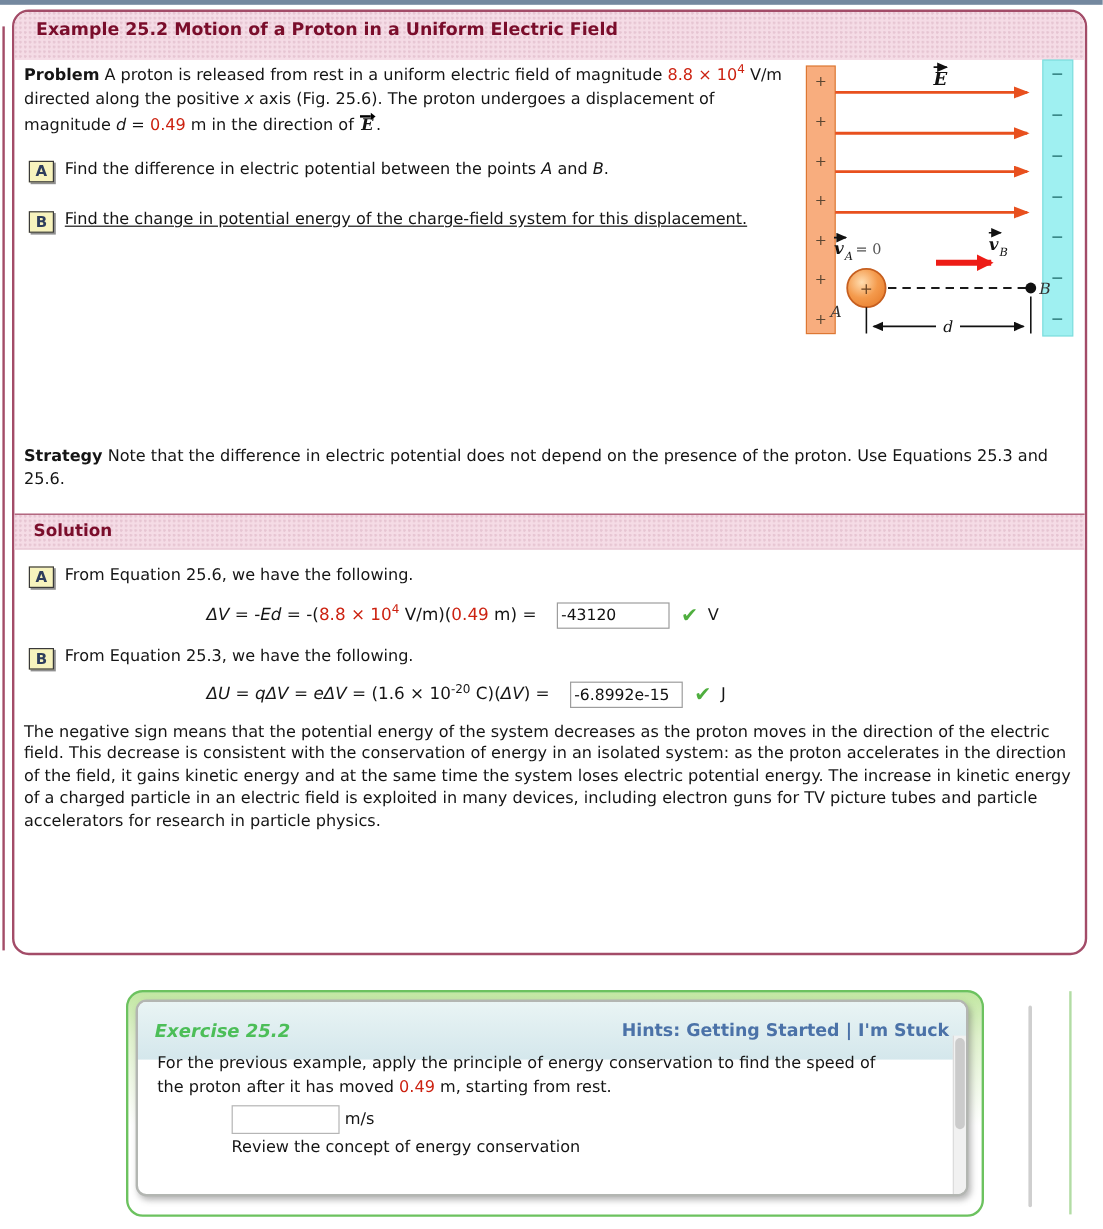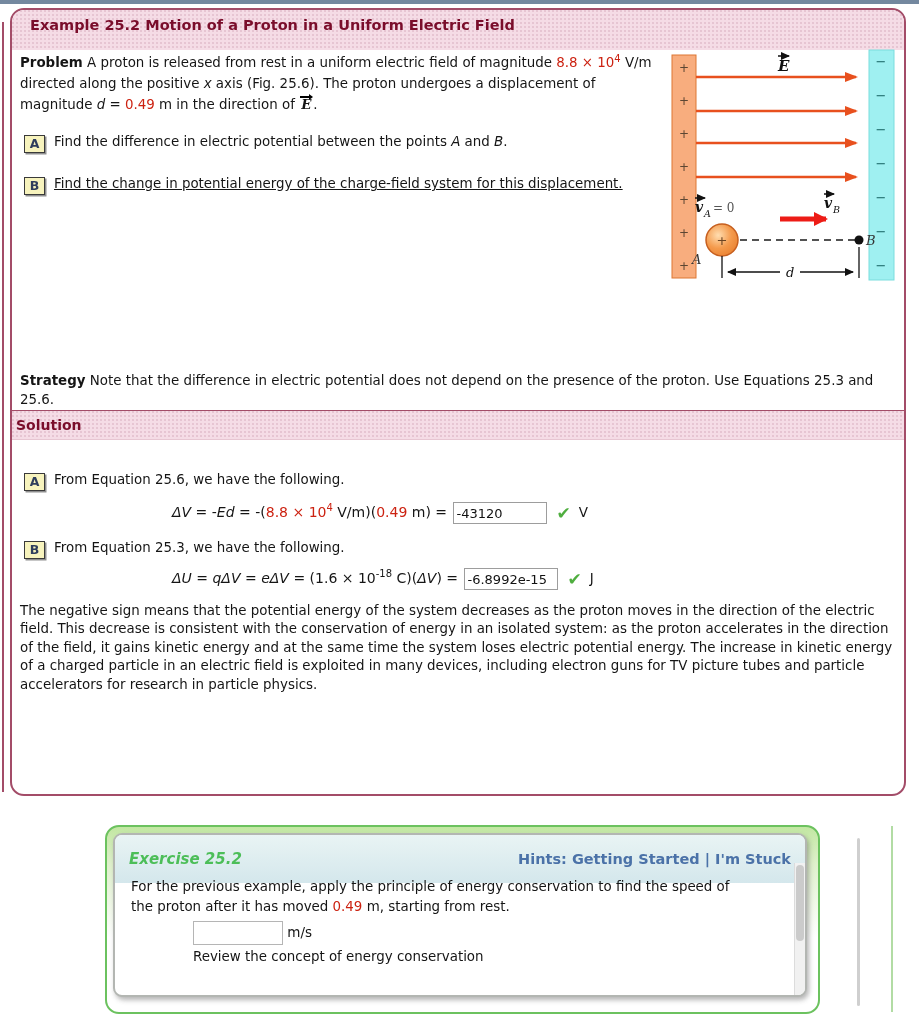--- a/index.html
+++ b/index.html
@@ -40,32 +40,32 @@
     font-weight:bold;font-size:12.5px;color:#2e3d5c;margin-right:9px;vertical-align:-2px;
   }
   .partA{position:absolute;left:12px;top:122px;width:630px;line-height:20px;}
   .partB{position:absolute;left:12px;top:164px;width:620px;line-height:20px;text-decoration:underline;}
 
   .figure{position:absolute;left:656px;top:36px;width:238px;height:240px;}
   .caption{position:absolute;left:658px;top:276px;width:208px;line-height:17.5px;}
 
   .strategy{position:absolute;left:8px;top:361px;width:870px;line-height:19px;}
 
-  .sol-bar{position:absolute;left:0;top:400px;right:0;height:28px;line-height:28px;border-top:1px solid #a34c68;border-bottom:1px solid #e7c6d2;padding-left:4px;}
+  .sol-bar{position:absolute;left:0;top:418px;right:0;height:28px;line-height:28px;border-top:1px solid #a34c68;border-bottom:1px solid #e7c6d2;padding-left:16px;}
   .sol-title{font-weight:bold;font-size:14px;color:#7a0d2b;}
 
   .solA-row{position:absolute;left:12px;top:462px;width:700px;}
   .eqA{position:absolute;left:160px;top:492px;white-space:nowrap;font-size:14px;}
   .solB-row{position:absolute;left:12px;top:530px;width:700px;}
   .eqB{position:absolute;left:160px;top:558px;white-space:nowrap;font-size:14px;}
 
   .ans{
     height:20px;width:86px;border:1px solid #9d9d9d;background:#fff;color:#111;
     font-family:"DejaVu Sans","Liberation Sans",sans-serif;font-size:13px;padding:0 3px;
-    vertical-align:middle;margin-left:1px;
+    vertical-align:middle;margin-left:12px;
   }
   .check{display:inline-block;font-size:17px;color:#4fae3f;margin:0 8px 0 10px;vertical-align:middle;}
   .unit{font-size:13.5px;}
 
   .discussion{position:absolute;left:8px;top:592px;width:878px;line-height:18.4px;}
   .predict{position:absolute;left:8px;top:718px;width:878px;line-height:18.4px;}
   .link{color:#2211cc;text-decoration:none;cursor:pointer;}
 
   
   .green-box{
@@ -212,21 +212,21 @@
 
   <div class="eqA">
     <span class="it">ΔV</span><span> = -</span><span class="it">Ed</span><span> = -(</span><span class="red">8.8 × 10</span><sup class="red">4</sup><span> V/m)(</span><span class="red">0.49</span><span> m) = </span><input class="ans" type="text" value="-43120" style=""><span class="check">✔</span><span class="unit">V</span>
   </div>
 
   <div class="solB-row">
     <span class="badge">B</span><span>From Equation 25.3, we have the following.</span>
   </div>
 
   <div class="eqB">
-    <span class="it">ΔU</span><span> = </span><span class="it">qΔV</span><span> = </span><span class="it">eΔV</span><span> = (1.6 × 10</span><sup>-18</sup><span> C)(</span><span class="it">ΔV</span><span>) = </span><input class="ans" type="text" value="-6.8992e-15" style=""><span class="check">✔</span><span class="unit">J</span>
+    <span class="it">ΔU</span><span> = </span><span class="it">qΔV</span><span> = </span><span class="it">eΔV</span><span> = (1.6 × 10</span><sup>-20</sup><span> C)(</span><span class="it">ΔV</span><span>) = </span><input class="ans" type="text" value="-6.8992e-15" style=""><span class="check">✔</span><span class="unit">J</span>
   </div>
 
   <div class="discussion">The negative sign means that the potential energy of the system decreases as the proton moves in the direction of the electric field. This decrease is consistent with the conservation of energy in an isolated system: as the proton accelerates in the direction of the field, it gains kinetic energy and at the same time the system loses electric potential energy. The increase in kinetic energy of a charged particle in an electric field is exploited in many devices, including electron guns for TV picture tubes and particle accelerators for research in particle physics.</div>
 
 
 </div>
 
 <div class="green-box">
   <div class="white-box">
     <div class="wb-header">

